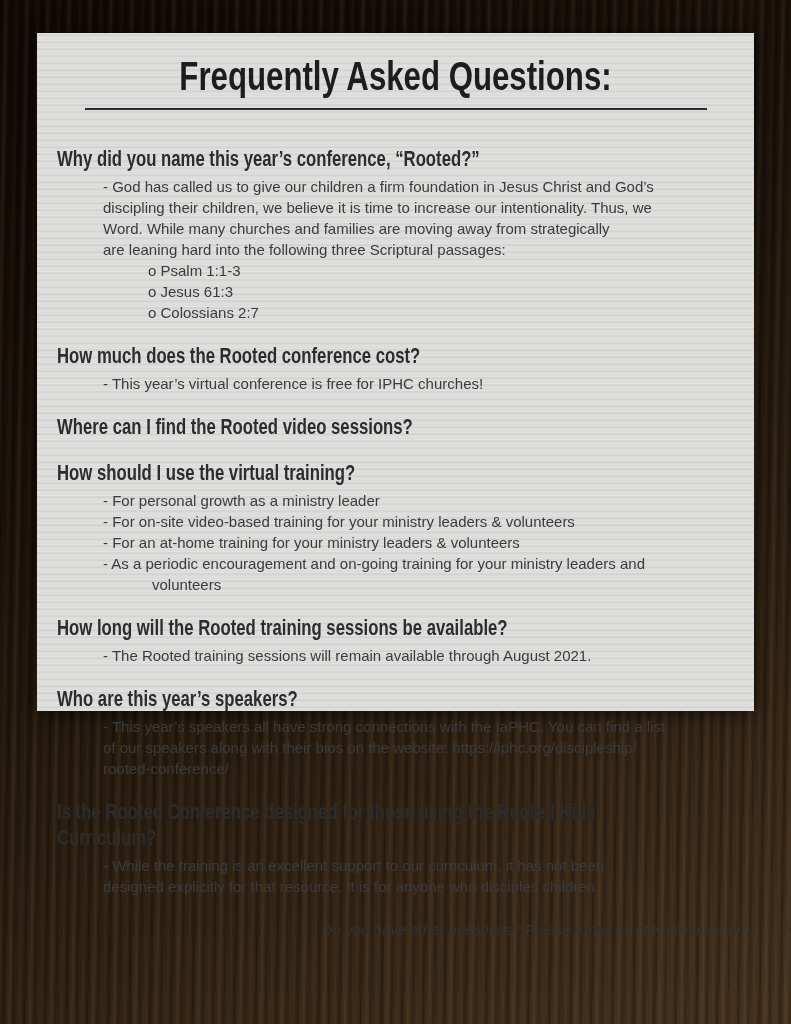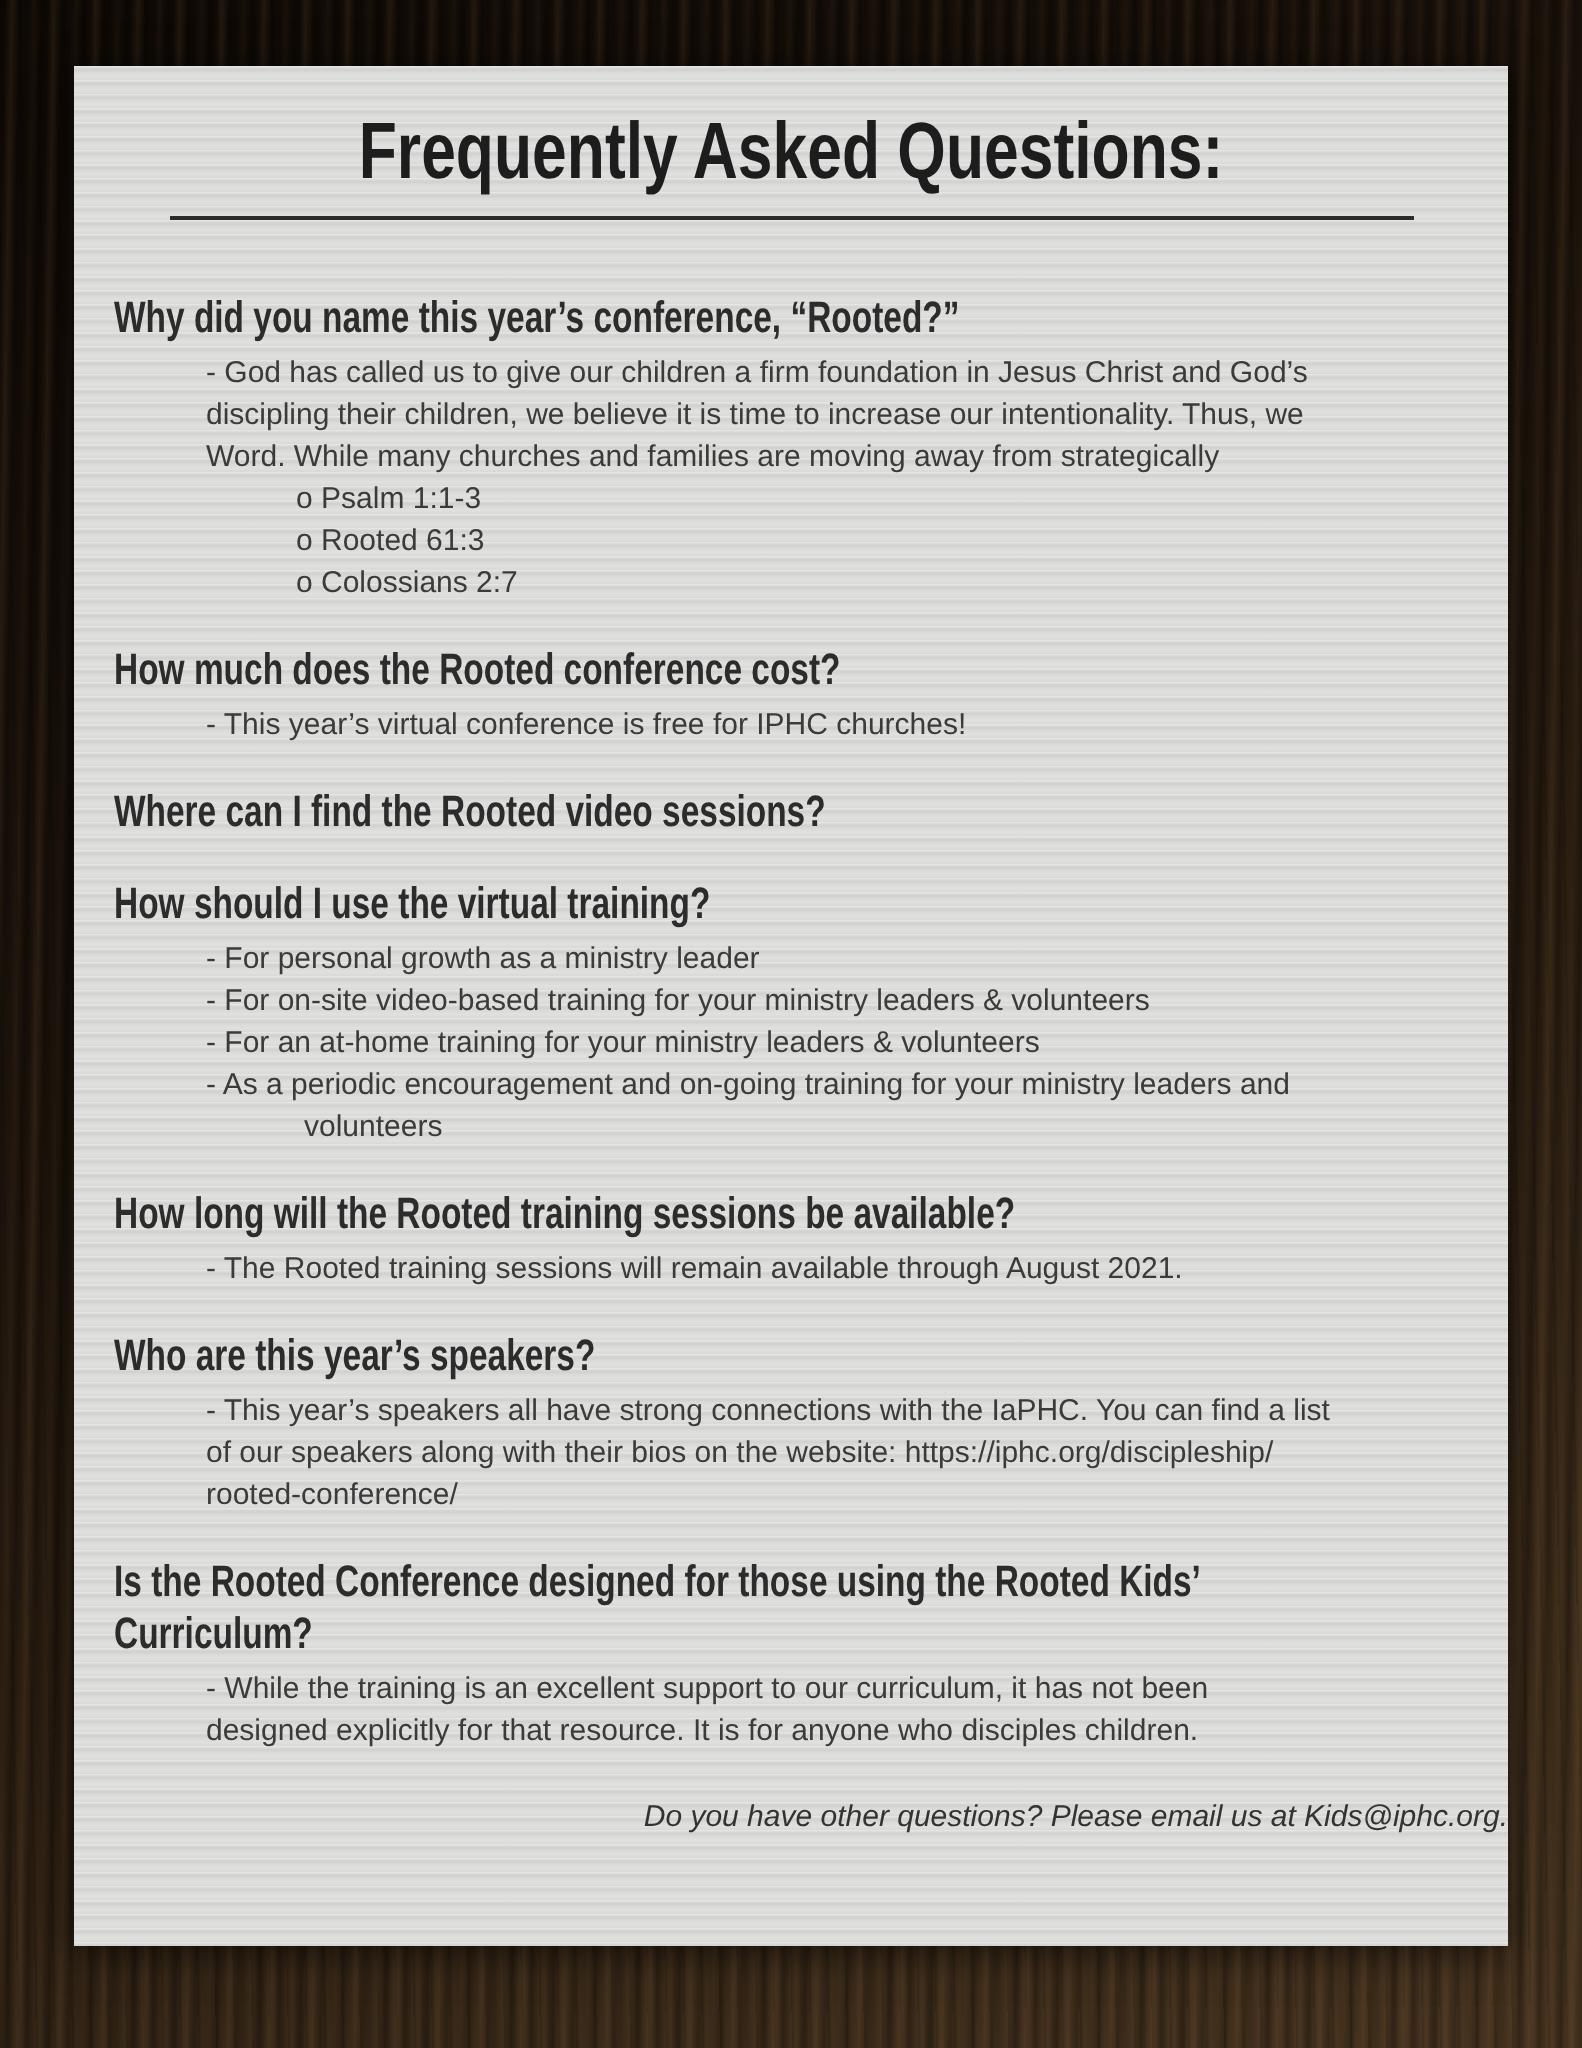--- a/index.html
+++ b/index.html
@@ -19,21 +19,21 @@
       repeating-linear-gradient(89deg,
         rgba(0,0,0,0.18) 0px, rgba(0,0,0,0) 2px,
         rgba(0,0,0,0.12) 5px, rgba(0,0,0,0) 9px),
       linear-gradient(152deg,
         var(--wood-dark, #0e0905) 0%, #170f09 22%,
         #20160d 42%, #2c1f12 60%,
         #3a2a19 78%, var(--wood-light, #4b3722) 100%);
   }
   .paper {
     position: absolute; left: 37px; top: 33px;
-    width: 717px; height: 940px;
+    width: 717px; height: 678px;
     box-sizing: border-box;
     background-color: var(--paper, #d9d9d7);
     background-image: repeating-linear-gradient(180deg,
       rgba(255,255,255,0.45) 0px, rgba(217,217,215,0) 1px,
       rgba(168,168,166,0.18) 2px, rgba(217,217,215,0) 3px,
       rgba(255,255,255,0.20) 5px, rgba(217,217,215,0) 7px);
     box-shadow: 0 3px 18px rgba(0,0,0,0.6);
   }
   .title {
     margin: 24px 0 0 0;
@@ -90,22 +90,23 @@
     <div class="divider"></div>
     <div class="faq">
         <div class="sec">
           <div class="q">
             <div class="q-line">Why did you name this year’s conference, “Rooted?”</div>
           </div>
           <div class="ans">
             <div class="line body">- God has called us to give our children a firm foundation in Jesus Christ and God’s</div>
             <div class="line body">discipling their children, we believe it is time to increase our intentionality. Thus, we</div>
             <div class="line body">Word. While many churches and families are moving away from strategically</div>
+            <div class="line body">are leaning hard into the following three Scriptural passages:</div>
             <div class="line sub">o Psalm 1:1-3</div>
-            <div class="line sub">o Rooted 61:3</div>
+            <div class="line sub">o Jesus 61:3</div>
             <div class="line sub">o Colossians 2:7</div>
           </div>
         </div>
         <div class="sec">
           <div class="q">
             <div class="q-line">How much does the Rooted conference cost?</div>
           </div>
           <div class="ans">
             <div class="line body">- This year’s virtual conference is free for IPHC churches!</div>
           </div>

